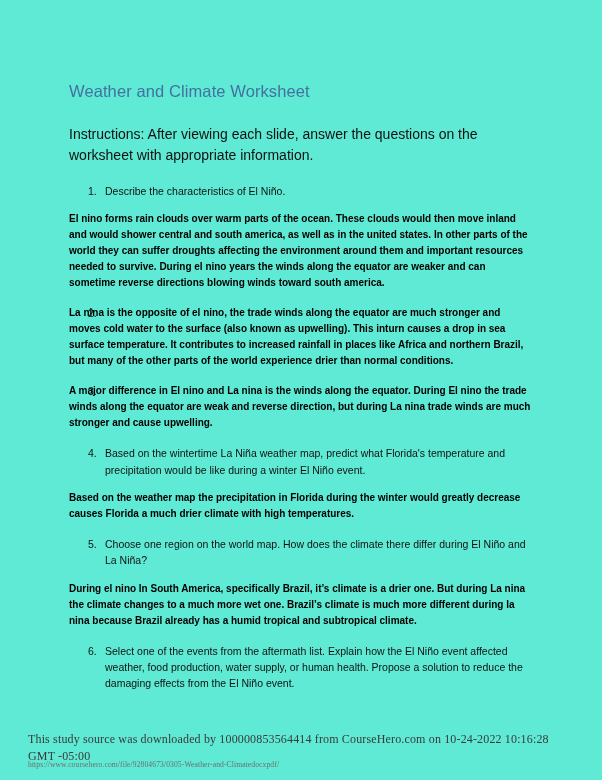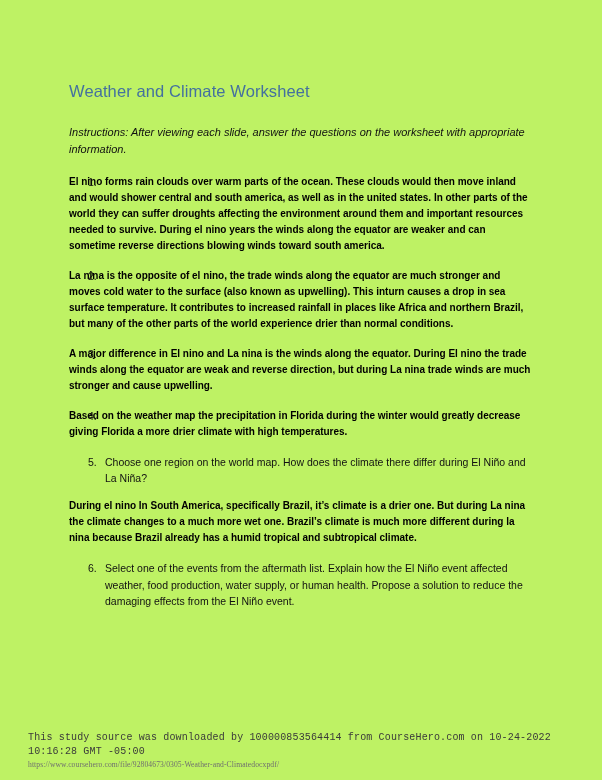--- a/index.html
+++ b/index.html
@@ -14,42 +14,41 @@
     font-family: "Liberation Sans", sans-serif;
     color: #000000;
     overflow: hidden;
   }
 
   .page {
     position: absolute;
     left: 0; top: 0;
     width: 602px;
     height: 780px;
-    background: #bef264;
+    background: #5eead4;
   }
 
   .content {
     position: absolute;
     left: 69px;
     top: 82px;
     width: 464px;
   }
 
   .doc-title {
     font-size: 16.5px;
     font-weight: normal;
     color: #44719F;
     letter-spacing: 0.1px;
     margin: 0 0 22px 0;
     line-height: 1.2;
   }
 
   .instructions {
-    font-style: italic;
-    font-size: 11px;
+    font-size: 14px;
     line-height: 1.55;
     margin: 0 0 16px 0;
     color: #111111;
   }
 
   .qa-block {
     margin: 0 0 0 0;
   }
 
   .question {
@@ -75,22 +74,22 @@
     color: #000000;
     margin: 0 0 14px 0;
     letter-spacing: -0.01px;
   }
 
   .footer {
     position: absolute;
     left: 28px;
     top: 731px;
     width: 546px;
-    font-family: Liberation Mono, monospace;
-    font-size: 10px;
+    font-family: Liberation Serif, serif;
+    font-size: 12px;
     color: #3a3a3a;
     line-height: 1.4;
     letter-spacing: 0.15px;
   }
   .footer-url {
     position: absolute;
     left: 28px;
     top: 760px;
     font-family: "Liberation Serif", serif;
     font-size: 7.6px;
@@ -106,37 +105,39 @@
   <div class="content">
 
     <h1 class="doc-title">Weather and Climate Worksheet</h1>
 
     <p class="instructions">Instructions: After viewing each slide, answer the questions on the worksheet with appropriate information.</p>
 
     <div class="qa-block">
 
       <div class="question">
         <span class="num">1.</span>
+        <span>Describe the characteristics of El Niño.</span>
       </div>
       <p class="answer">El nino forms rain clouds over warm parts of the ocean. These clouds would then move inland and would shower central and south america, as well as in the united states. In other parts of the world they can suffer droughts affecting the environment around them and important resources needed to survive. During el nino years the winds along the equator are weaker and can sometime reverse directions blowing winds toward south america.</p>
 
       <div class="question">
         <span class="num">2.</span>
       </div>
       <p class="answer">La nina is the opposite of el nino, the trade winds along the equator are much stronger and moves cold water to the surface (also known as upwelling). This inturn causes a drop in sea surface temperature. It contributes to increased rainfall in places like Africa and northern Brazil, but many of the other parts of the world experience drier than normal conditions.</p>
 
       <div class="question">
         <span class="num">3.</span>
       </div>
       <p class="answer">A major difference in El nino and La nina is the winds along the equator. During El nino the trade winds along the equator are weak and reverse direction, but during La nina trade winds are much stronger and cause upwelling.</p>
 
       <div class="question">
         <span class="num">4.</span>
+        <span>Based on the wintertime La Niña weather map, predict what Florida's temperature and precipitation would be like during a winter El Niño event.</span>
       </div>
-      <p class="answer">Based on the weather map the precipitation in Florida during the winter would greatly decrease giving Florida a more drier climate with high temperatures.</p>
+      <p class="answer">Based on the weather map the precipitation in Florida during the winter would greatly decrease causes Florida a much drier climate with high temperatures.</p>
 
       <div class="question">
         <span class="num">5.</span>
         <span>Choose one region on the world map. How does the climate there differ during El Niño and La Niña?</span>
       </div>
       <p class="answer">During el nino In South America, specifically Brazil, it’s climate is a drier one. But during La nina the climate changes to a much more wet one. Brazil’s climate is much more different during la nina because Brazil already has a humid tropical and subtropical climate.</p>
 
       <div class="question">
         <span class="num">6.</span>
         <span>Select one of the events from the aftermath list. Explain how the El Niño event affected weather, food production, water supply, or human health. Propose a solution to reduce the damaging effects from the El Niño event.</span>

